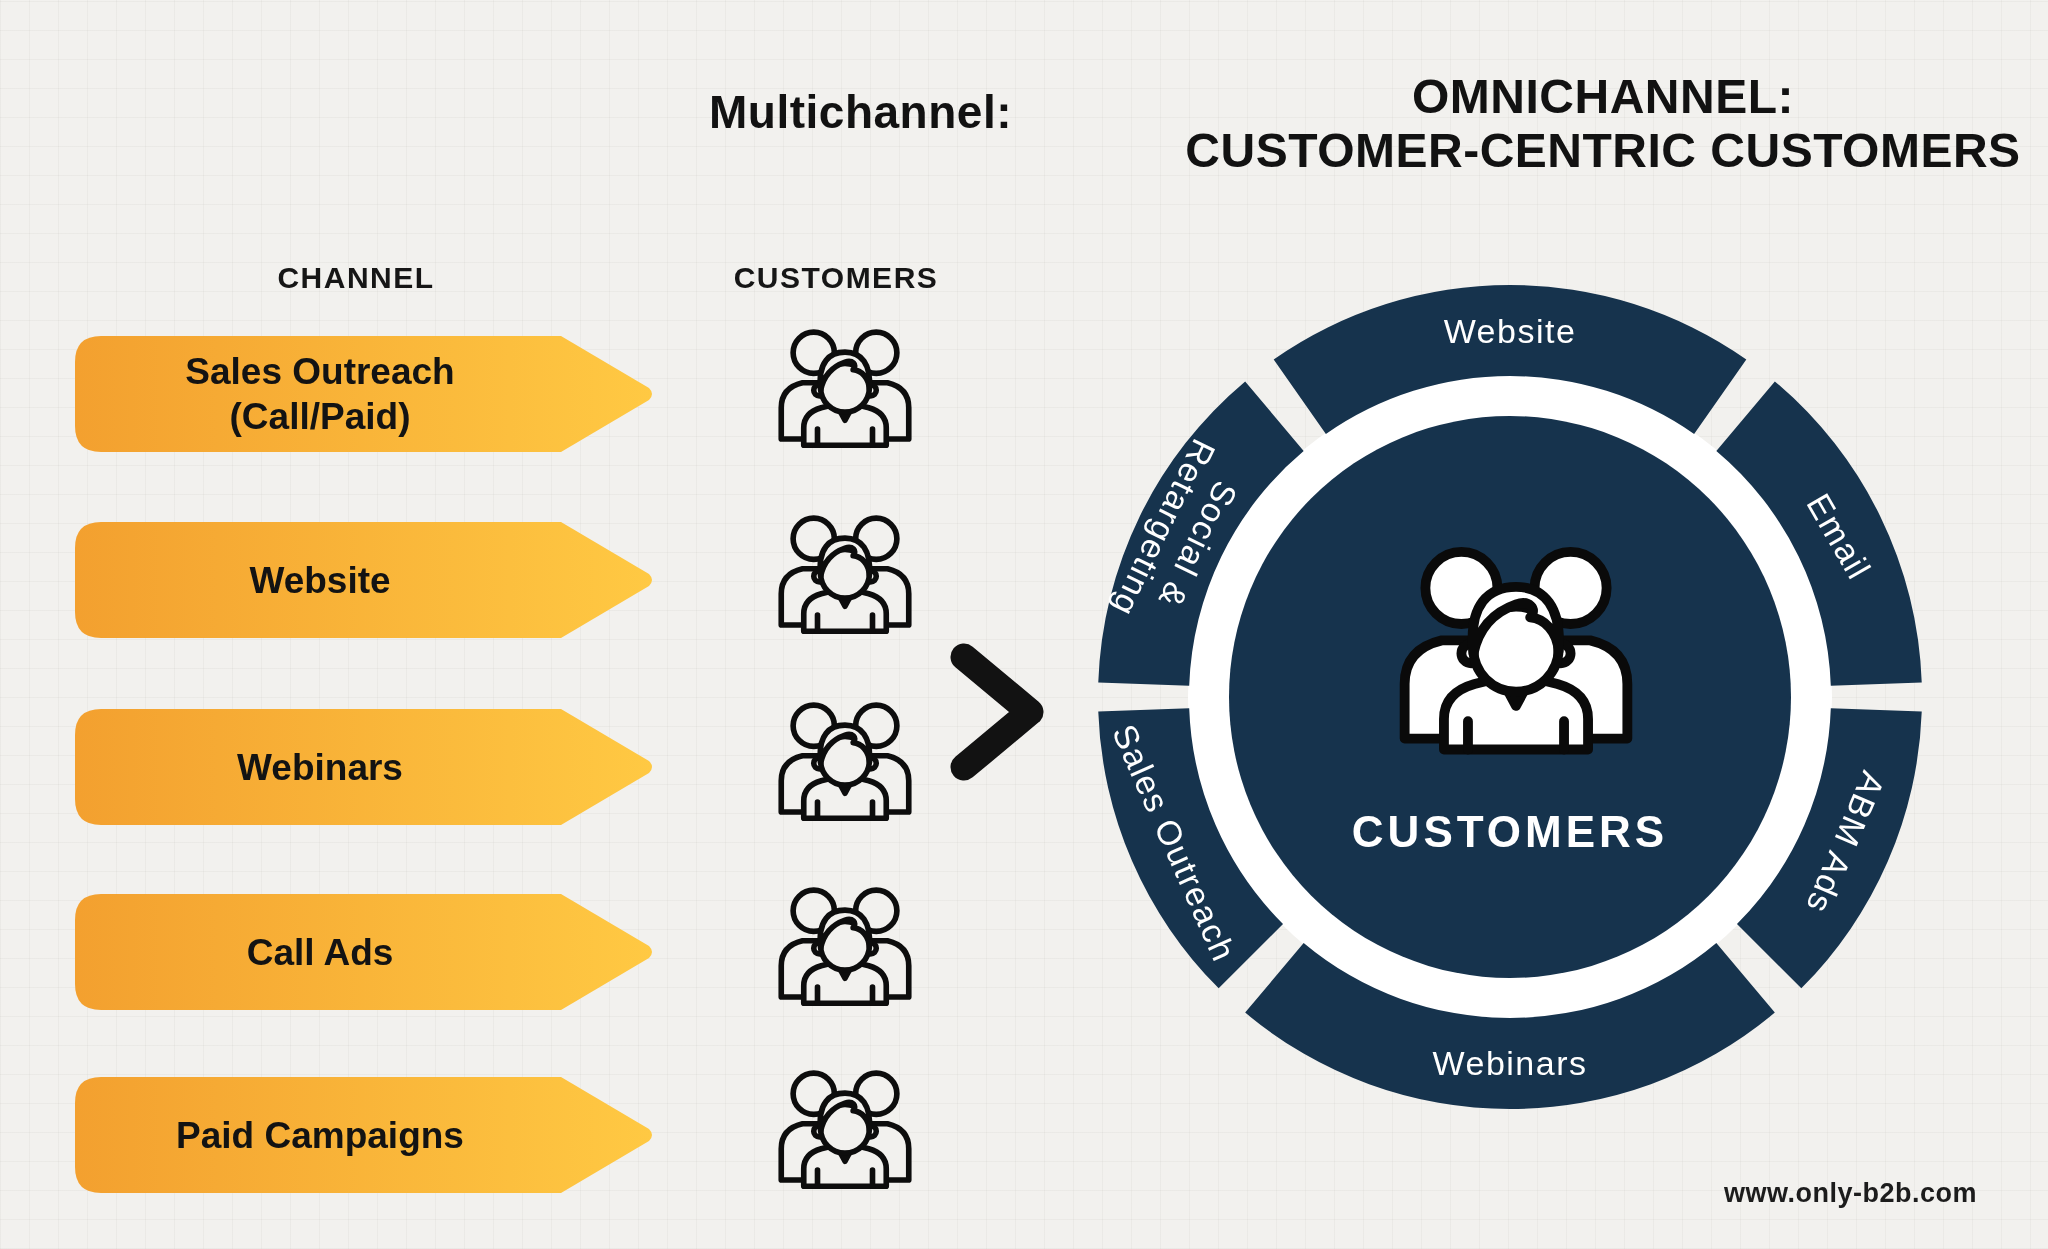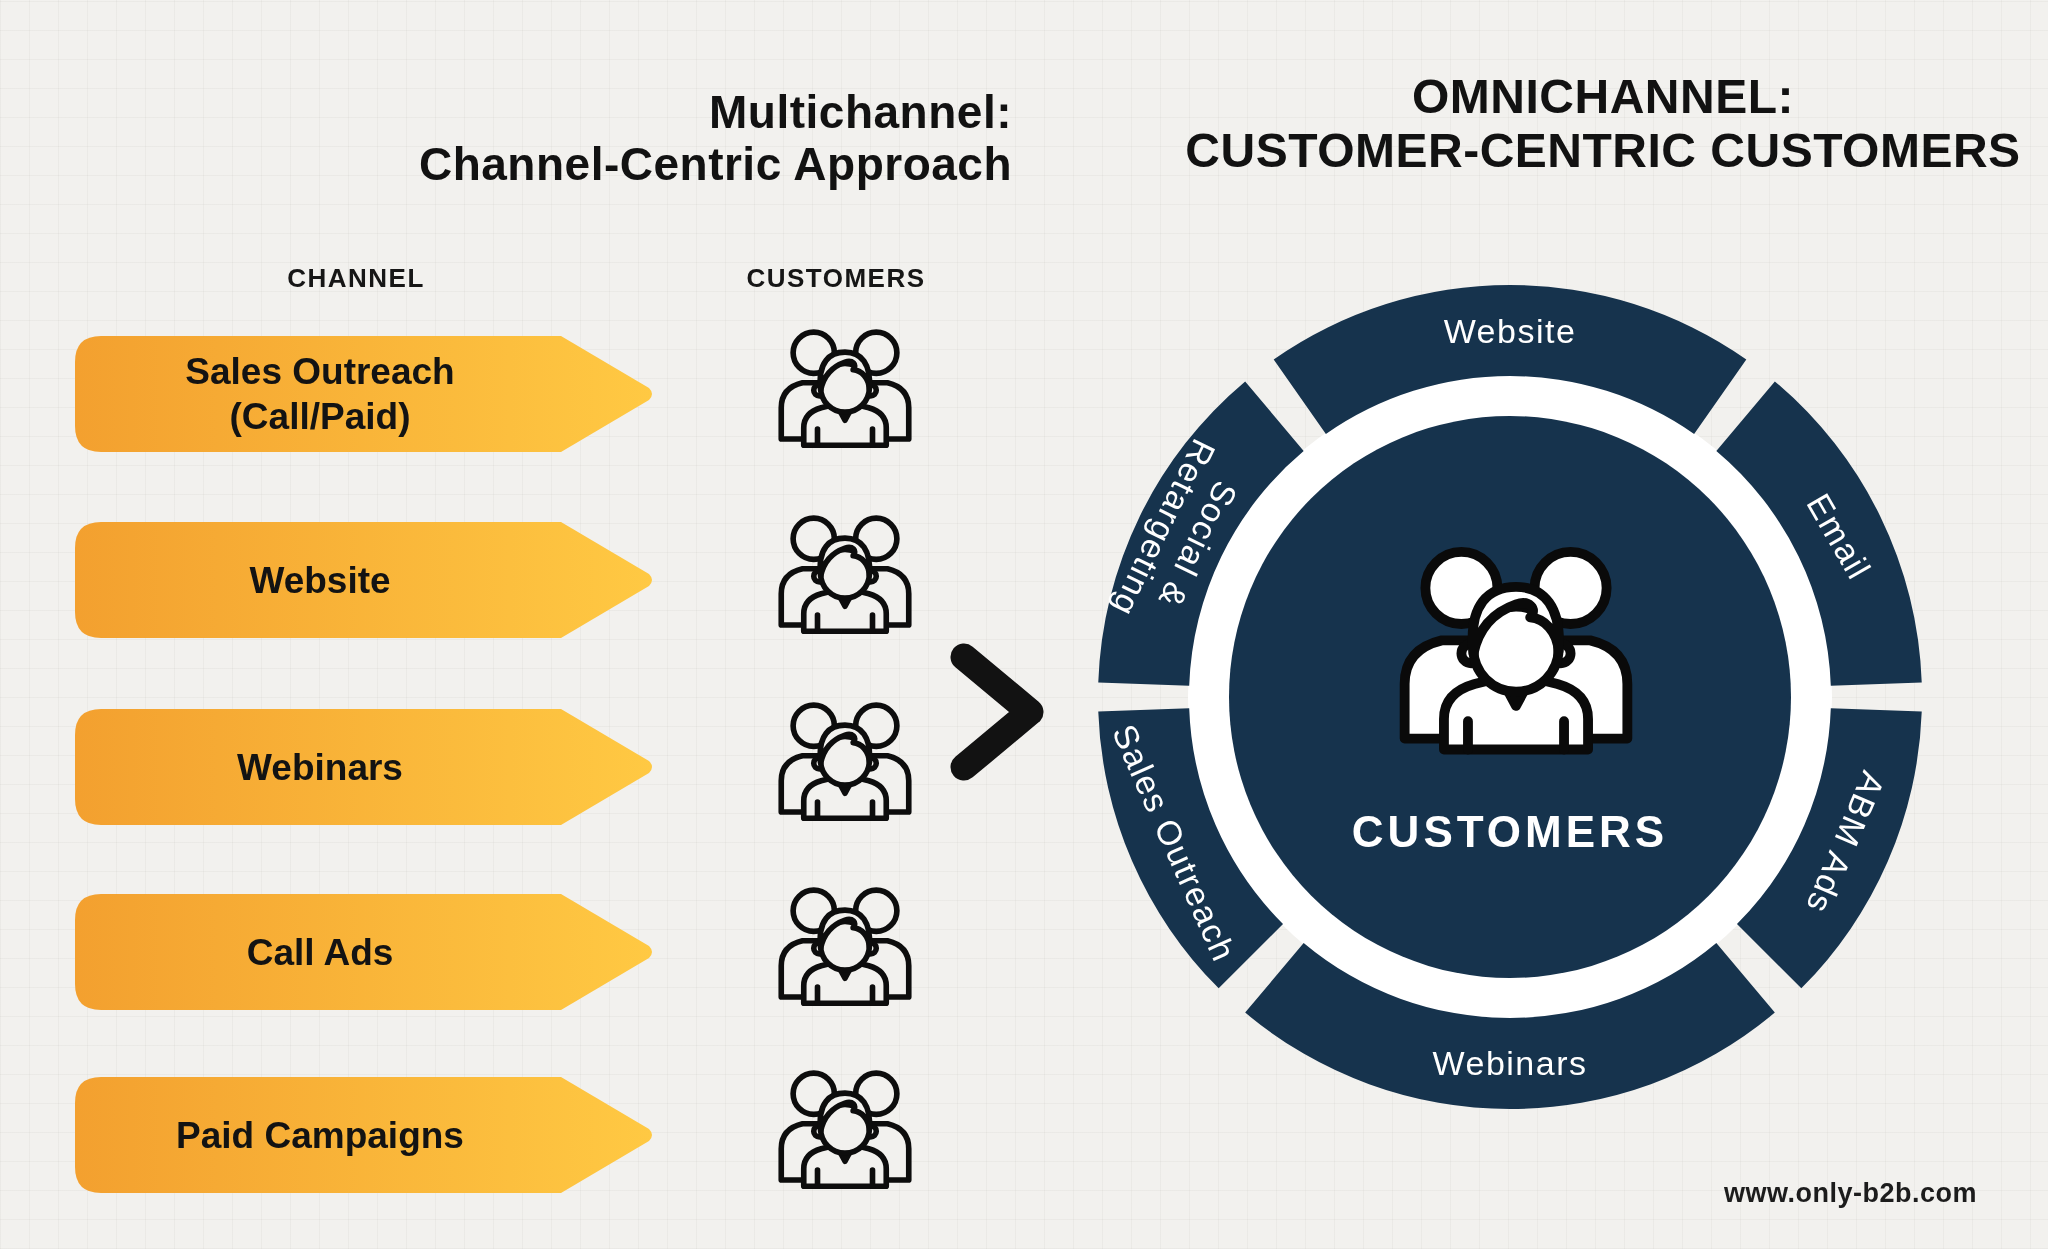--- a/index.html
+++ b/index.html
@@ -26,21 +26,21 @@
   }
   .right-title{
     position:absolute;left:1103px;top:70px;width:1000px;
     text-align:center;color:#121212;font-weight:bold;
     font-size:48px;line-height:54px;letter-spacing:0.5px;
   }
 
   
   .col-header{
     position:absolute;top:260px;width:300px;height:36px;
-    text-align:center;font-size:26px;font-weight:600;color:#161616;
+    text-align:center;font-size:30px;font-weight:600;color:#161616;
     letter-spacing:1.5px;line-height:36px;
   }
   .col-header.channel{left:206px;}
   .col-header.customers{left:686px;}
 
   
   .channel-btn{
     position:absolute;left:75px;width:580px;height:116px;
   }
   .channel-btn svg{position:absolute;inset:0;width:100%;height:100%;}
@@ -109,21 +109,20 @@
           <circle cx="60" cy="55" r="19.5"></circle>
 
           <path d="M40.5,57 C38,34 48,26.5 60,26.5 C73,26.5 81,36 79.5,56 C79,47 73,41 66.5,40.5 C70,36.5 66,32.5 60,34.5 C50,38 43,45 40.5,57 Z"></path>
         </g>
       </symbol>
     </defs>
   </svg>
 
   <div class="left-title">
     <div>Multichannel:</div>
-    <div>Channel-Centric Approach</div>
   </div>
 
   <div class="right-title">
     <div>OMNICHANNEL:</div>
     <div>CUSTOMER-CENTRIC CUSTOMERS</div>
   </div>
 
   <div class="col-header channel">CHANNEL</div>
   <div class="col-header customers">CUSTOMERS</div>
 

